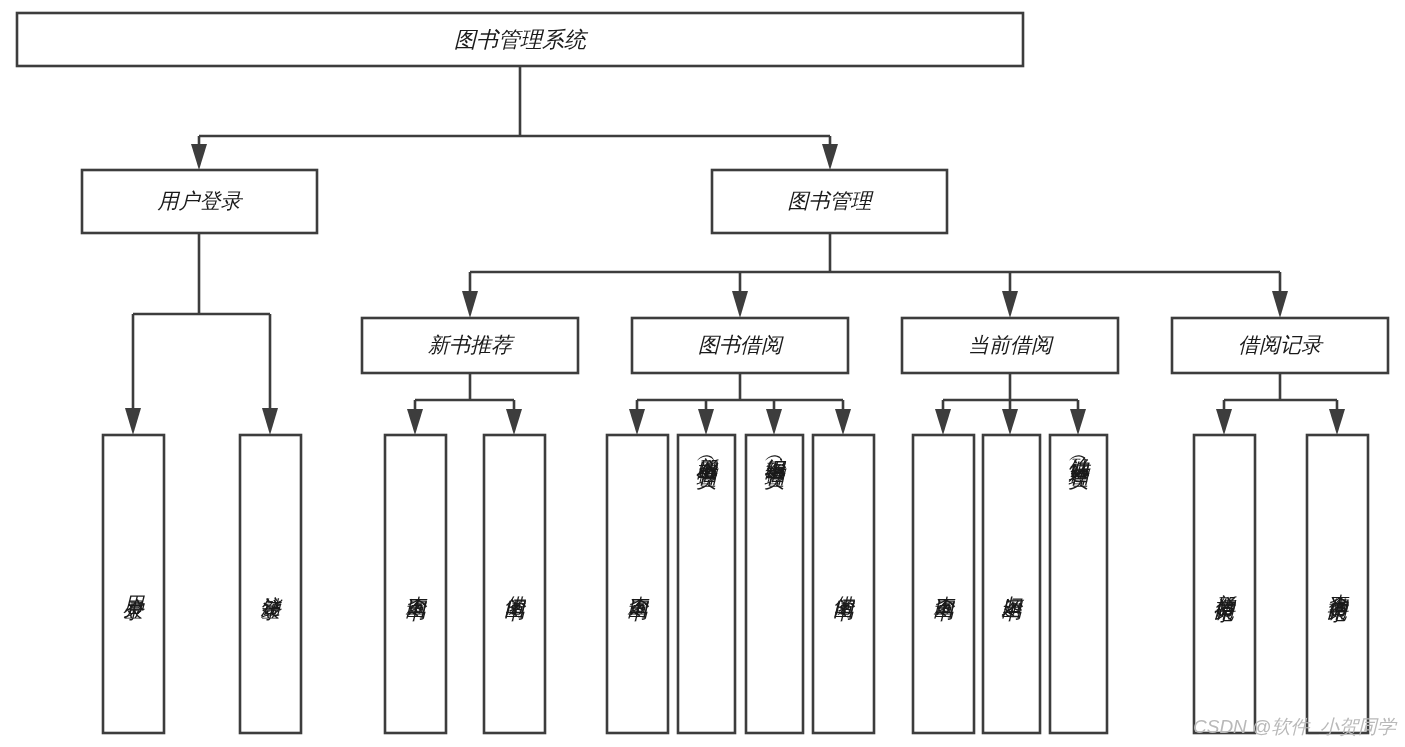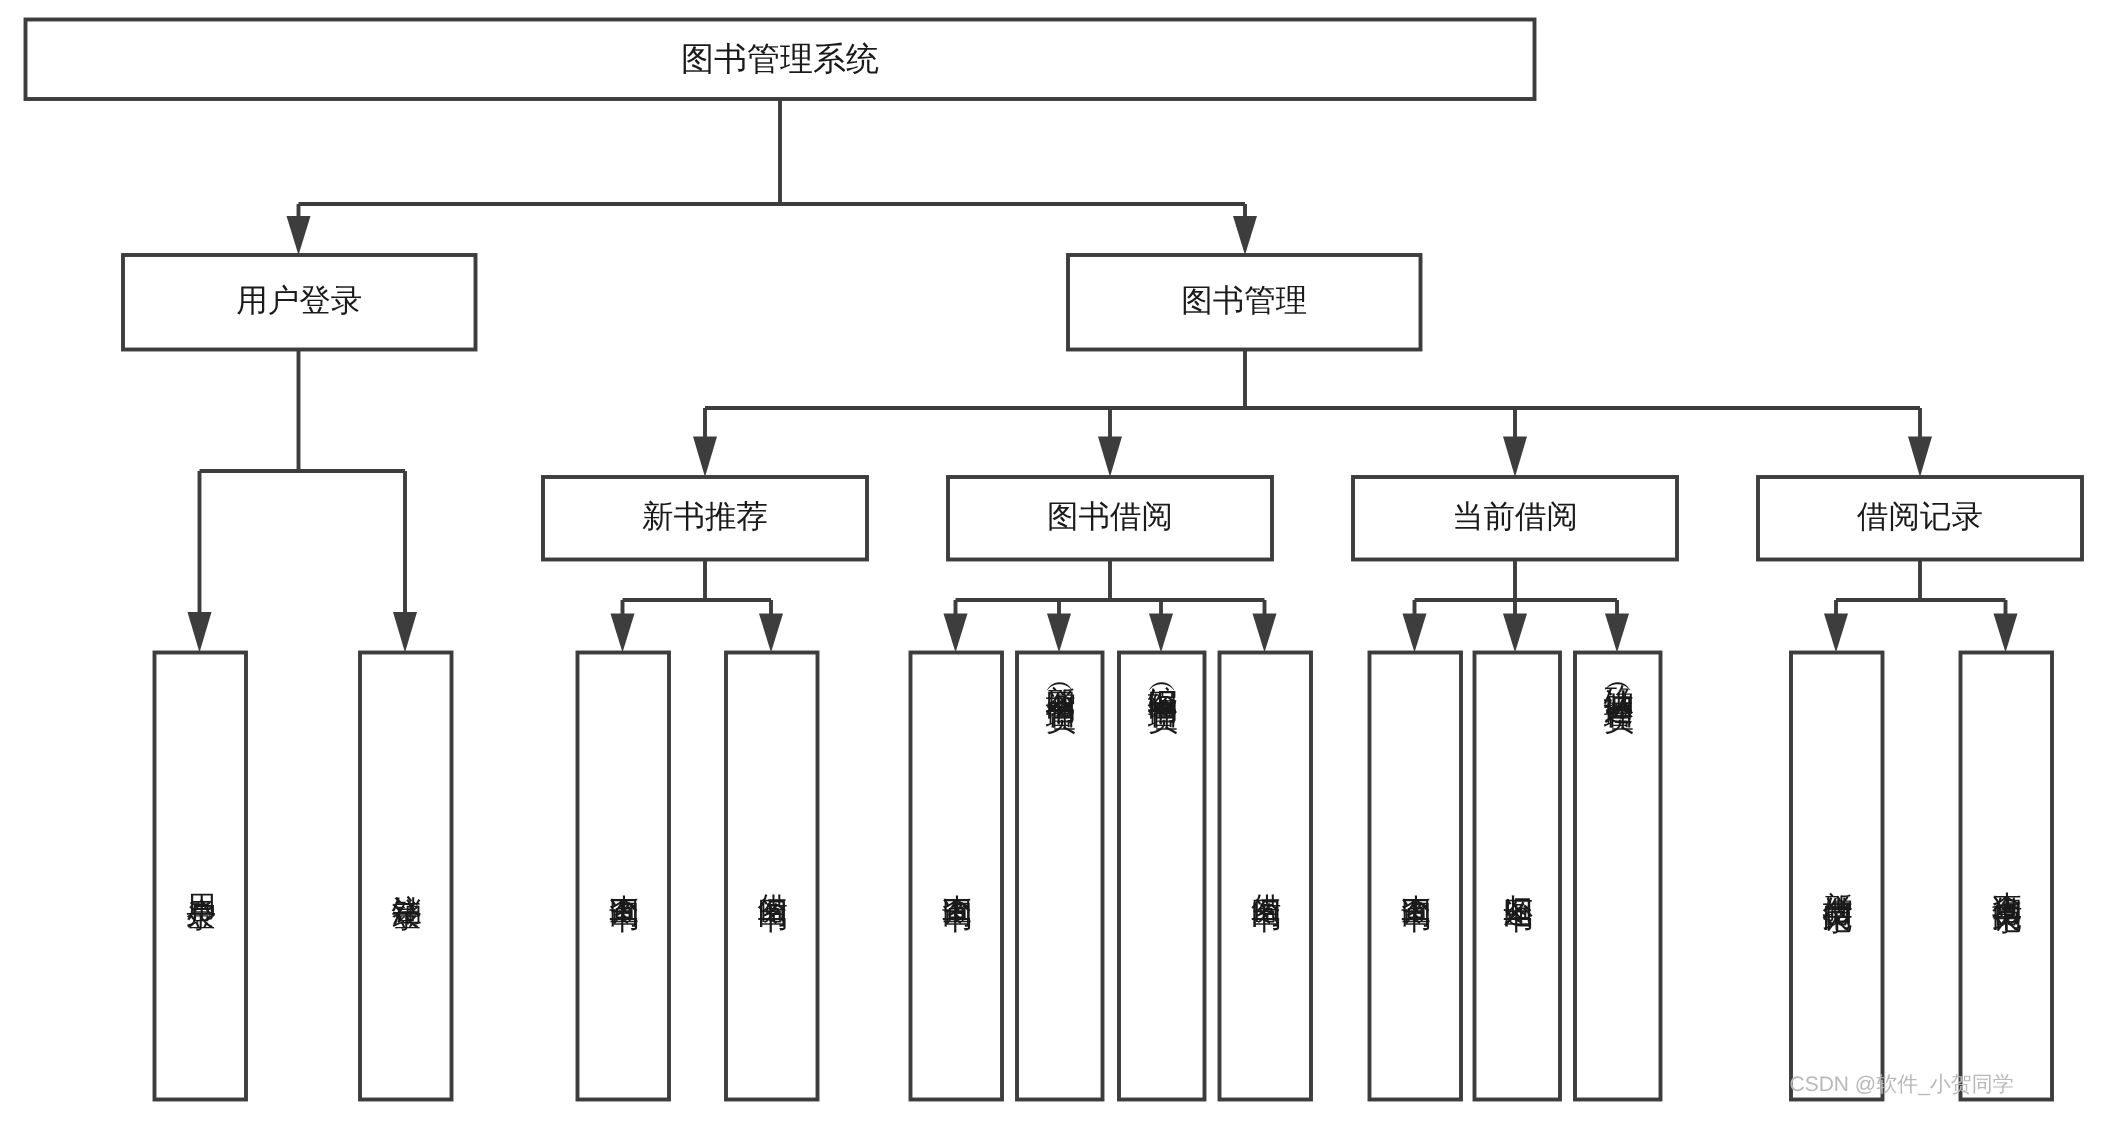--- a/index.html
+++ b/index.html
@@ -12,20 +12,21 @@
     width: 1405px;
     height: 747px;
     font-family: "Liberation Sans", "DejaVu Sans", sans-serif;
     overflow: hidden;
   }
   #diagram-root {
     position: relative;
     width: 1405px;
     height: 747px;
     background: #ffffff;
+    font-style: italic;
   }
   svg#flow {
     position: absolute;
     left: 0;
     top: 0;
     width: 1405px;
     height: 747px;
   }
   .node-rect {
     fill: #ffffff;
@@ -68,21 +69,21 @@
     font-family: "Liberation Sans", "DejaVu Sans", sans-serif;
     font-size: 20px;
     line-height: 1.22;
     letter-spacing: 2px;
     color: #1a1a1a;
     white-space: nowrap;
   }
   .watermark {
     position: absolute;
     font-family: "Liberation Sans", "DejaVu Sans", sans-serif;
-    font-size: 14px;
+    font-size: 19px;
     color: #b9b9b9;
     white-space: nowrap;
     pointer-events: none;
   }
 </style>
 </head>
 <body>
 
 <div id="diagram-root">
 

